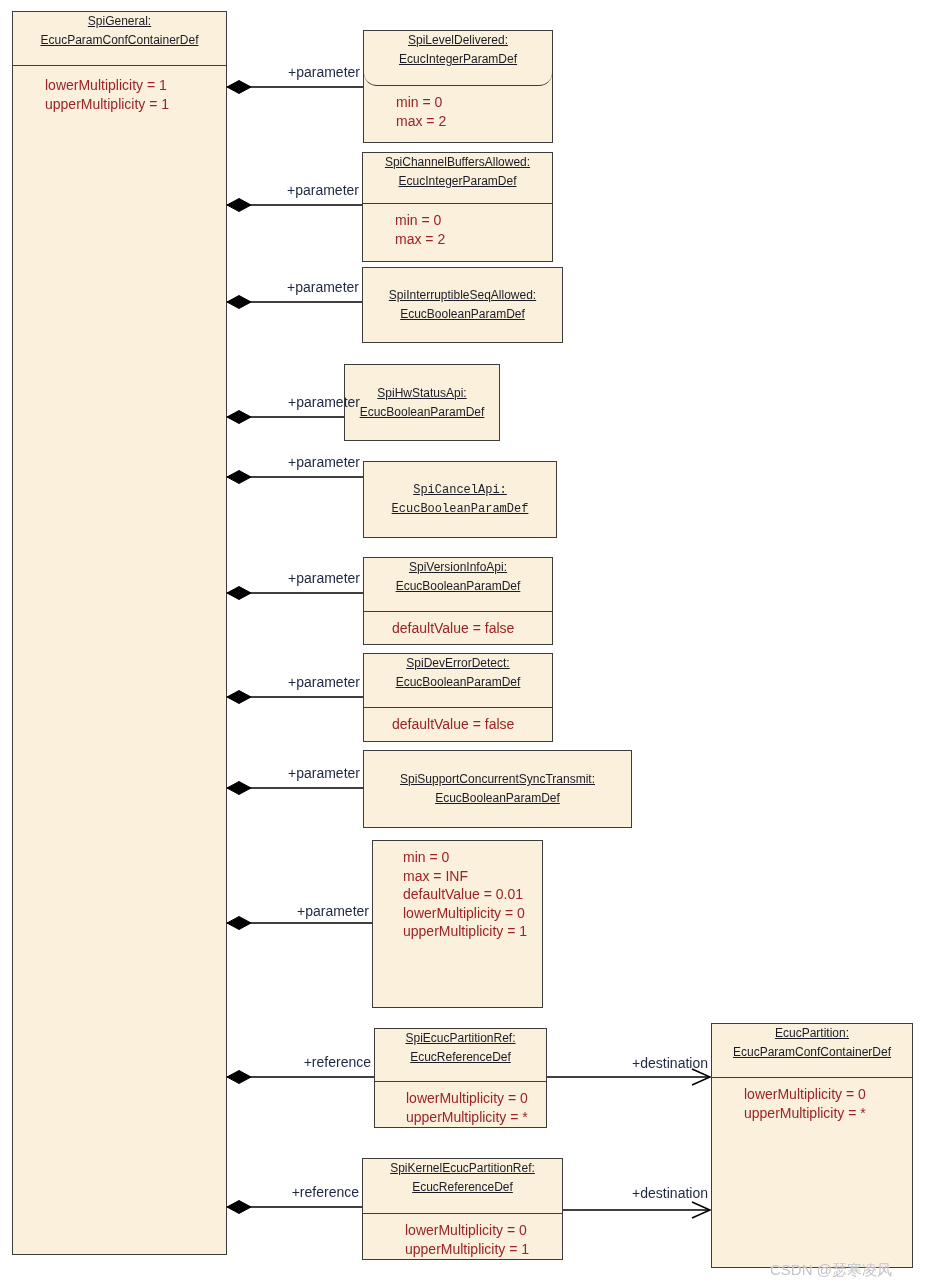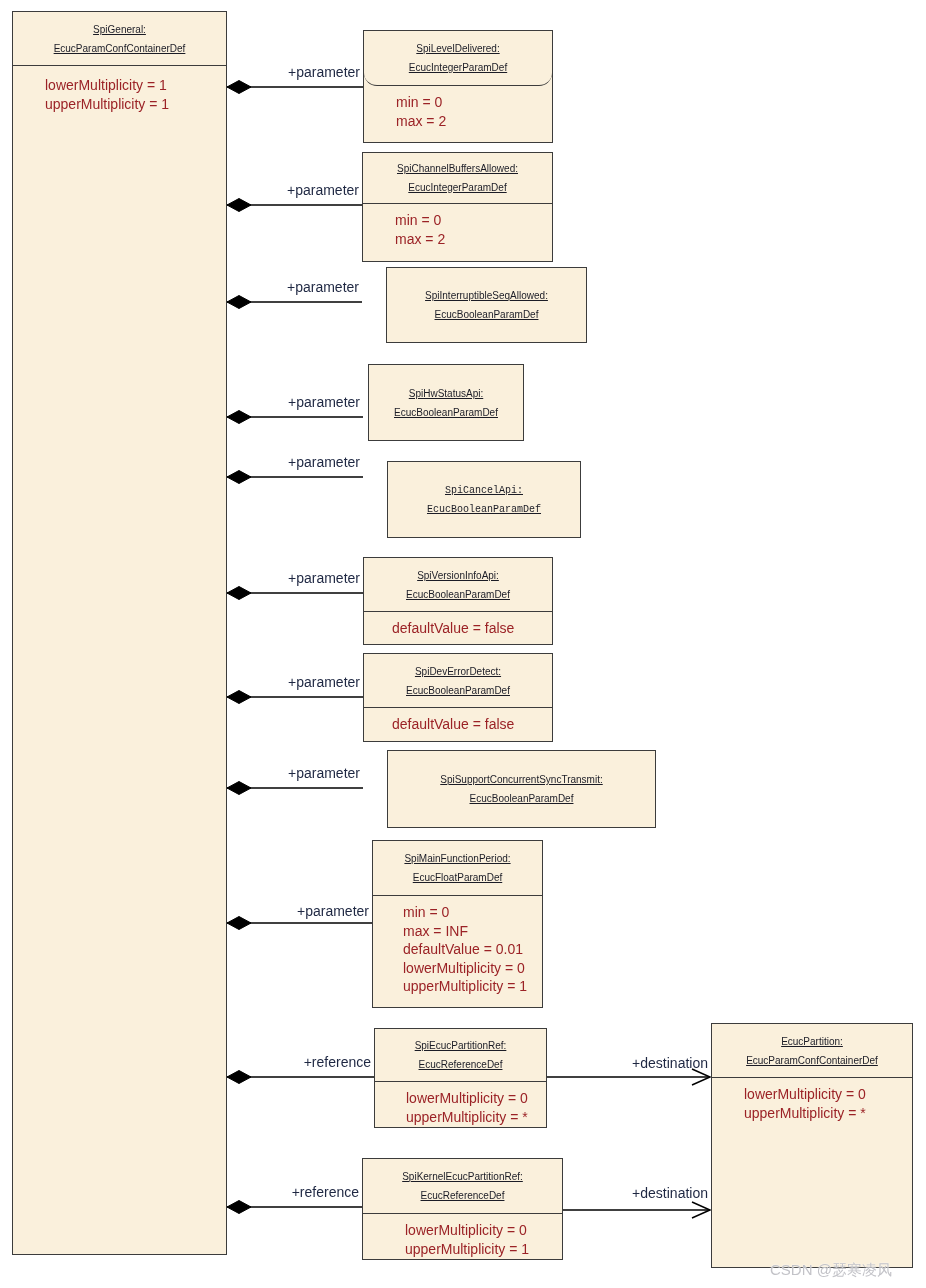--- a/index.html
+++ b/index.html
@@ -12,29 +12,29 @@
   }
   svg.connector-layer{position:absolute;left:0;top:0;z-index:1;}
   .ubox{
     position:absolute;
     background:#faf0dc;
     border:1.5px solid #3c3c3c;
     box-sizing:border-box;
     z-index:2;
   }
   .btitle{
-    display:flex;flex-direction:column;justify-content:center;
+    display:flex;flex-direction:column;
     text-align:center;
     color:#1b1c26;
-    font-size:10px;line-height:19px;
+    font-size:12px;line-height:19px;
     box-sizing:border-box;
   }
   .btitle span{display:block;text-decoration:underline;white-space:nowrap;}
   .ubox.split .btitle{border-bottom:1.5px solid #3c3c3c;}
-  .ubox.centered{display:flex;flex-direction:column;justify-content:center;margin-left:24px;}
+  .ubox.centered{display:flex;flex-direction:column;justify-content:center;}
   .battrs{
     padding:7px 4px 0 32px;
     color:#9b2226;
     font-size:14px;line-height:18.5px;
     white-space:nowrap;
   }
   .battrs.roomy{padding-top:10px;}
   .conn-label{
     position:absolute;
     z-index:3;
@@ -179,24 +179,20 @@
   </div>
 
   <div class="ubox centered" style="left:363px;top:750px;width:269px;height:78px;">
     <div class="btitle">
       <span>SpiSupportConcurrentSyncTransmit:</span>
       <span>EcucBooleanParamDef</span>
     </div>
   </div>
 
   <div class="ubox split" style="left:372px;top:840px;width:171px;height:168px;">
-    <div class="btitle" style="height:55px;">
-      <span>SpiMainFunctionPeriod:</span>
-      <span>EcucFloatParamDef</span>
-    </div>
     <div class="battrs" style="padding-left:30px;">
       <div>min = 0</div>
       <div>max = INF</div>
       <div>defaultValue = 0.01</div>
       <div>lowerMultiplicity = 0</div>
       <div>upperMultiplicity = 1</div>
     </div>
   </div>
 
   <div class="ubox split" style="left:374px;top:1028px;width:173px;height:100px;">

